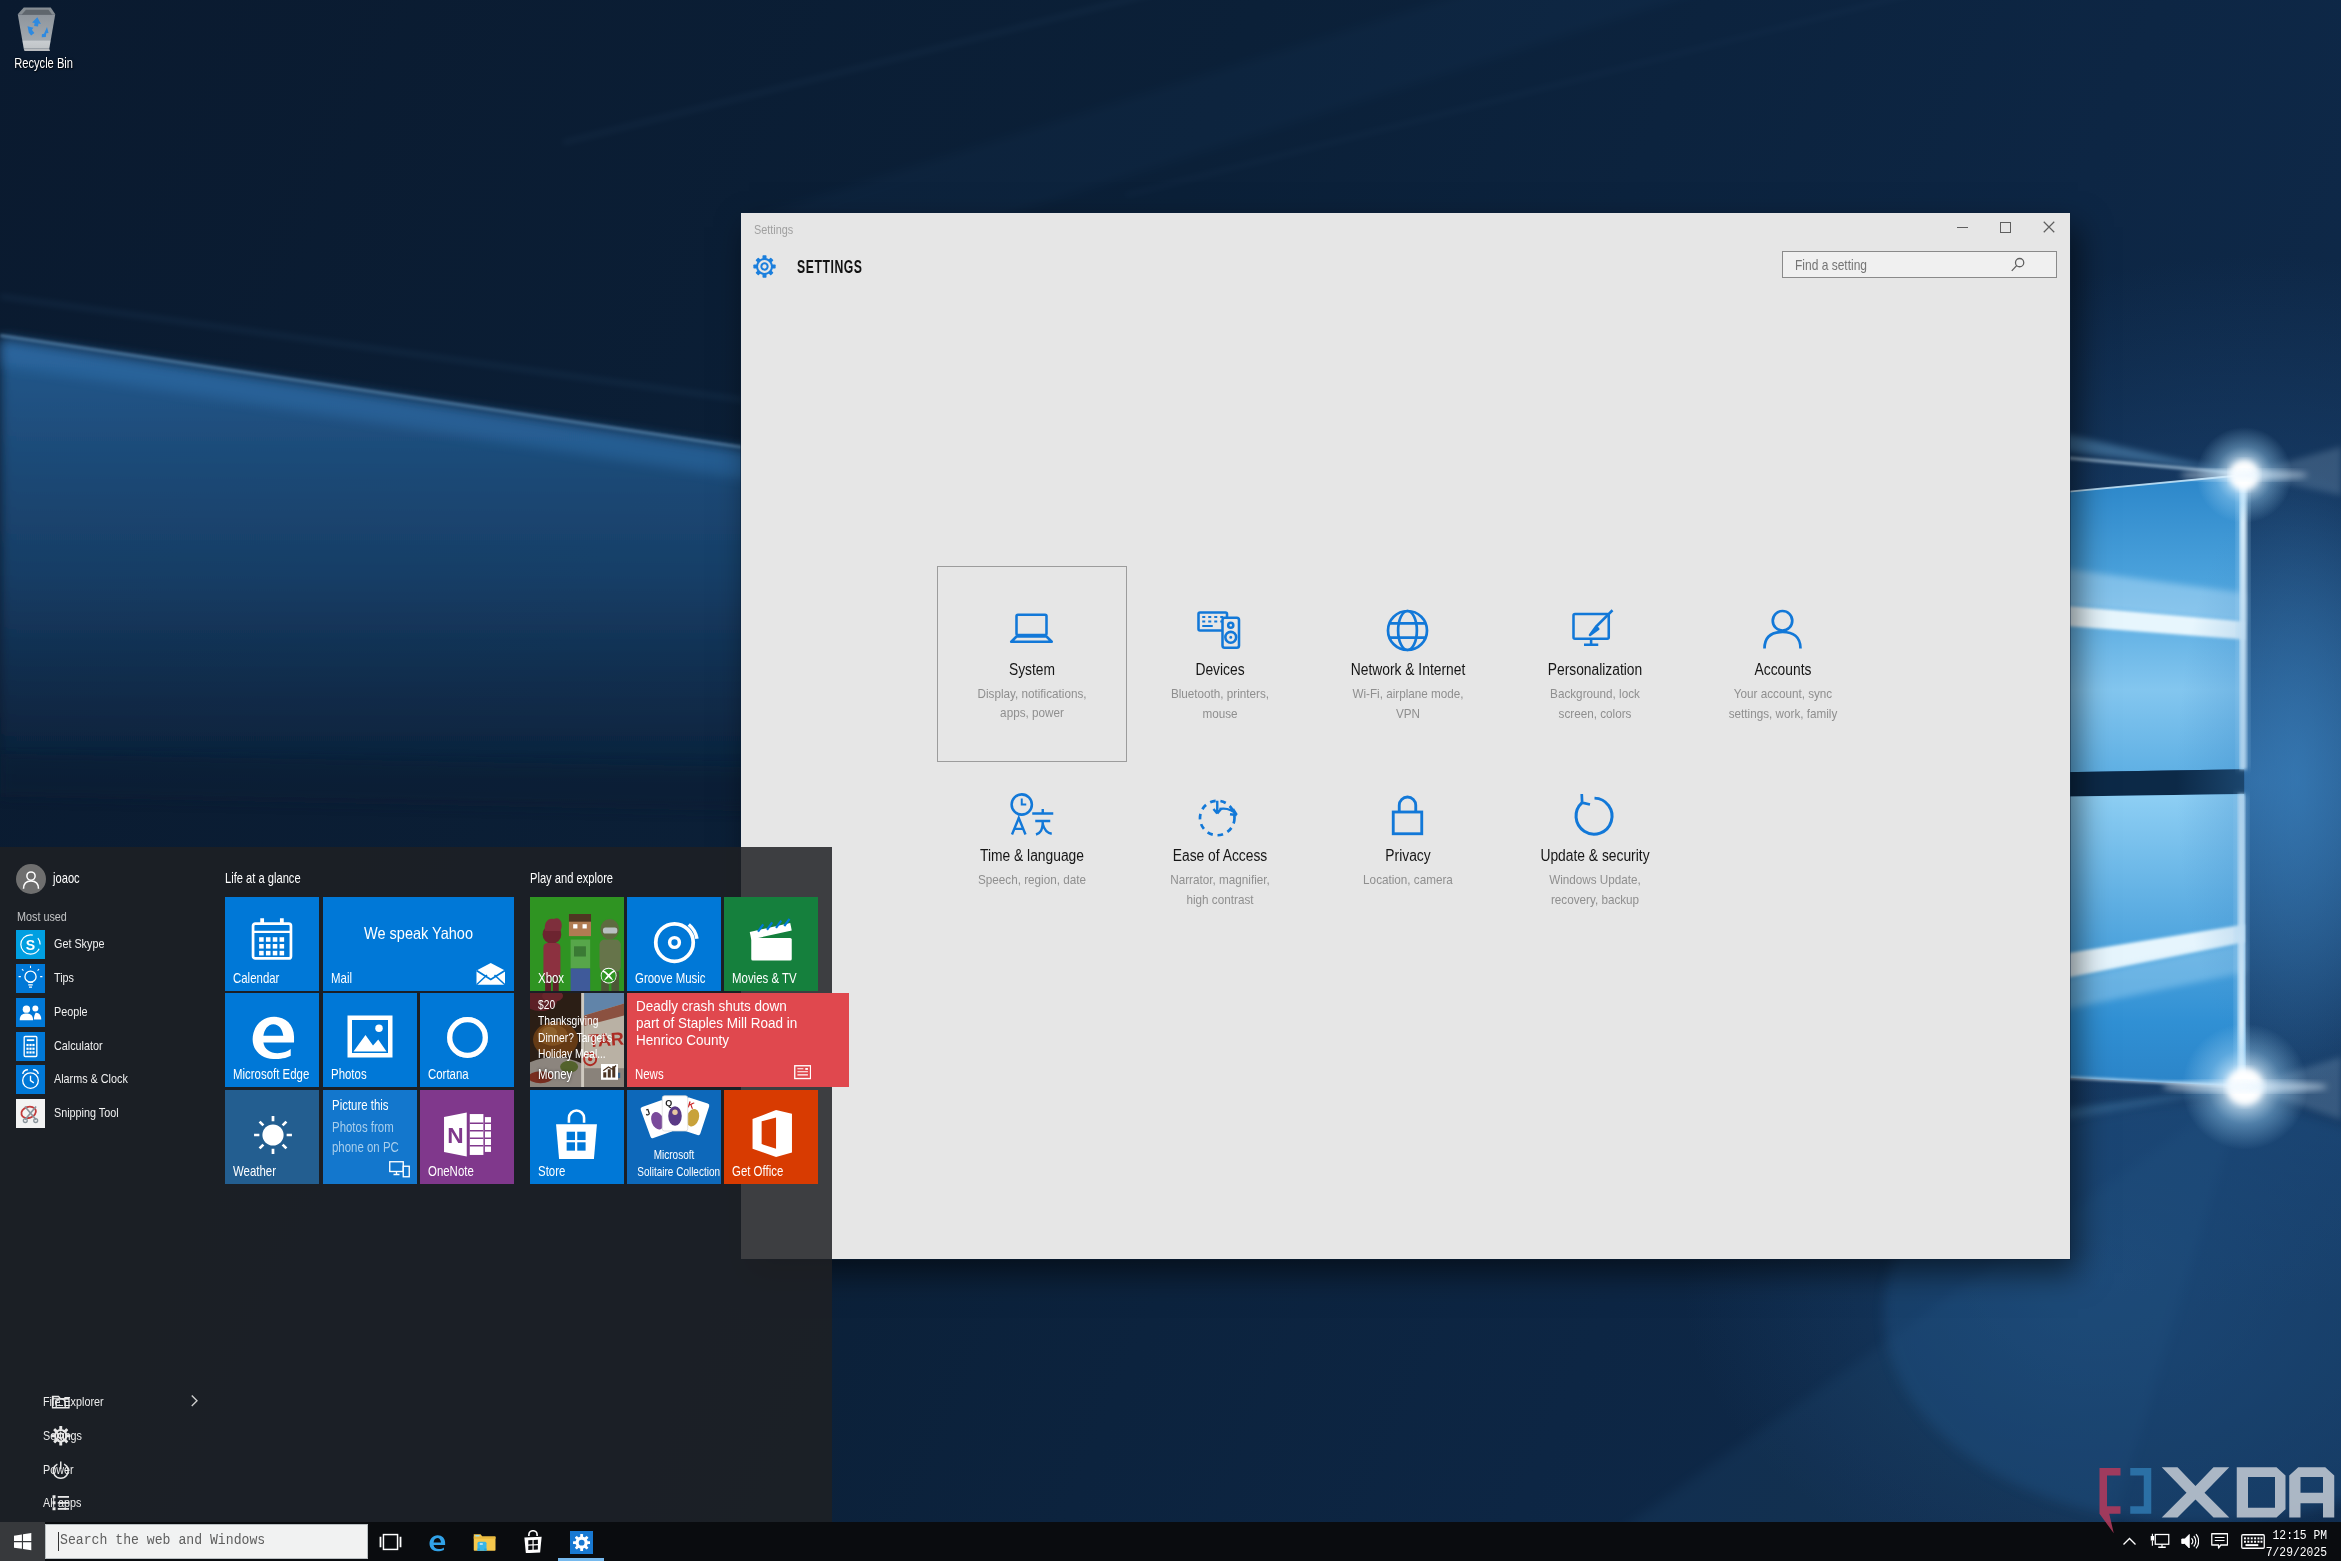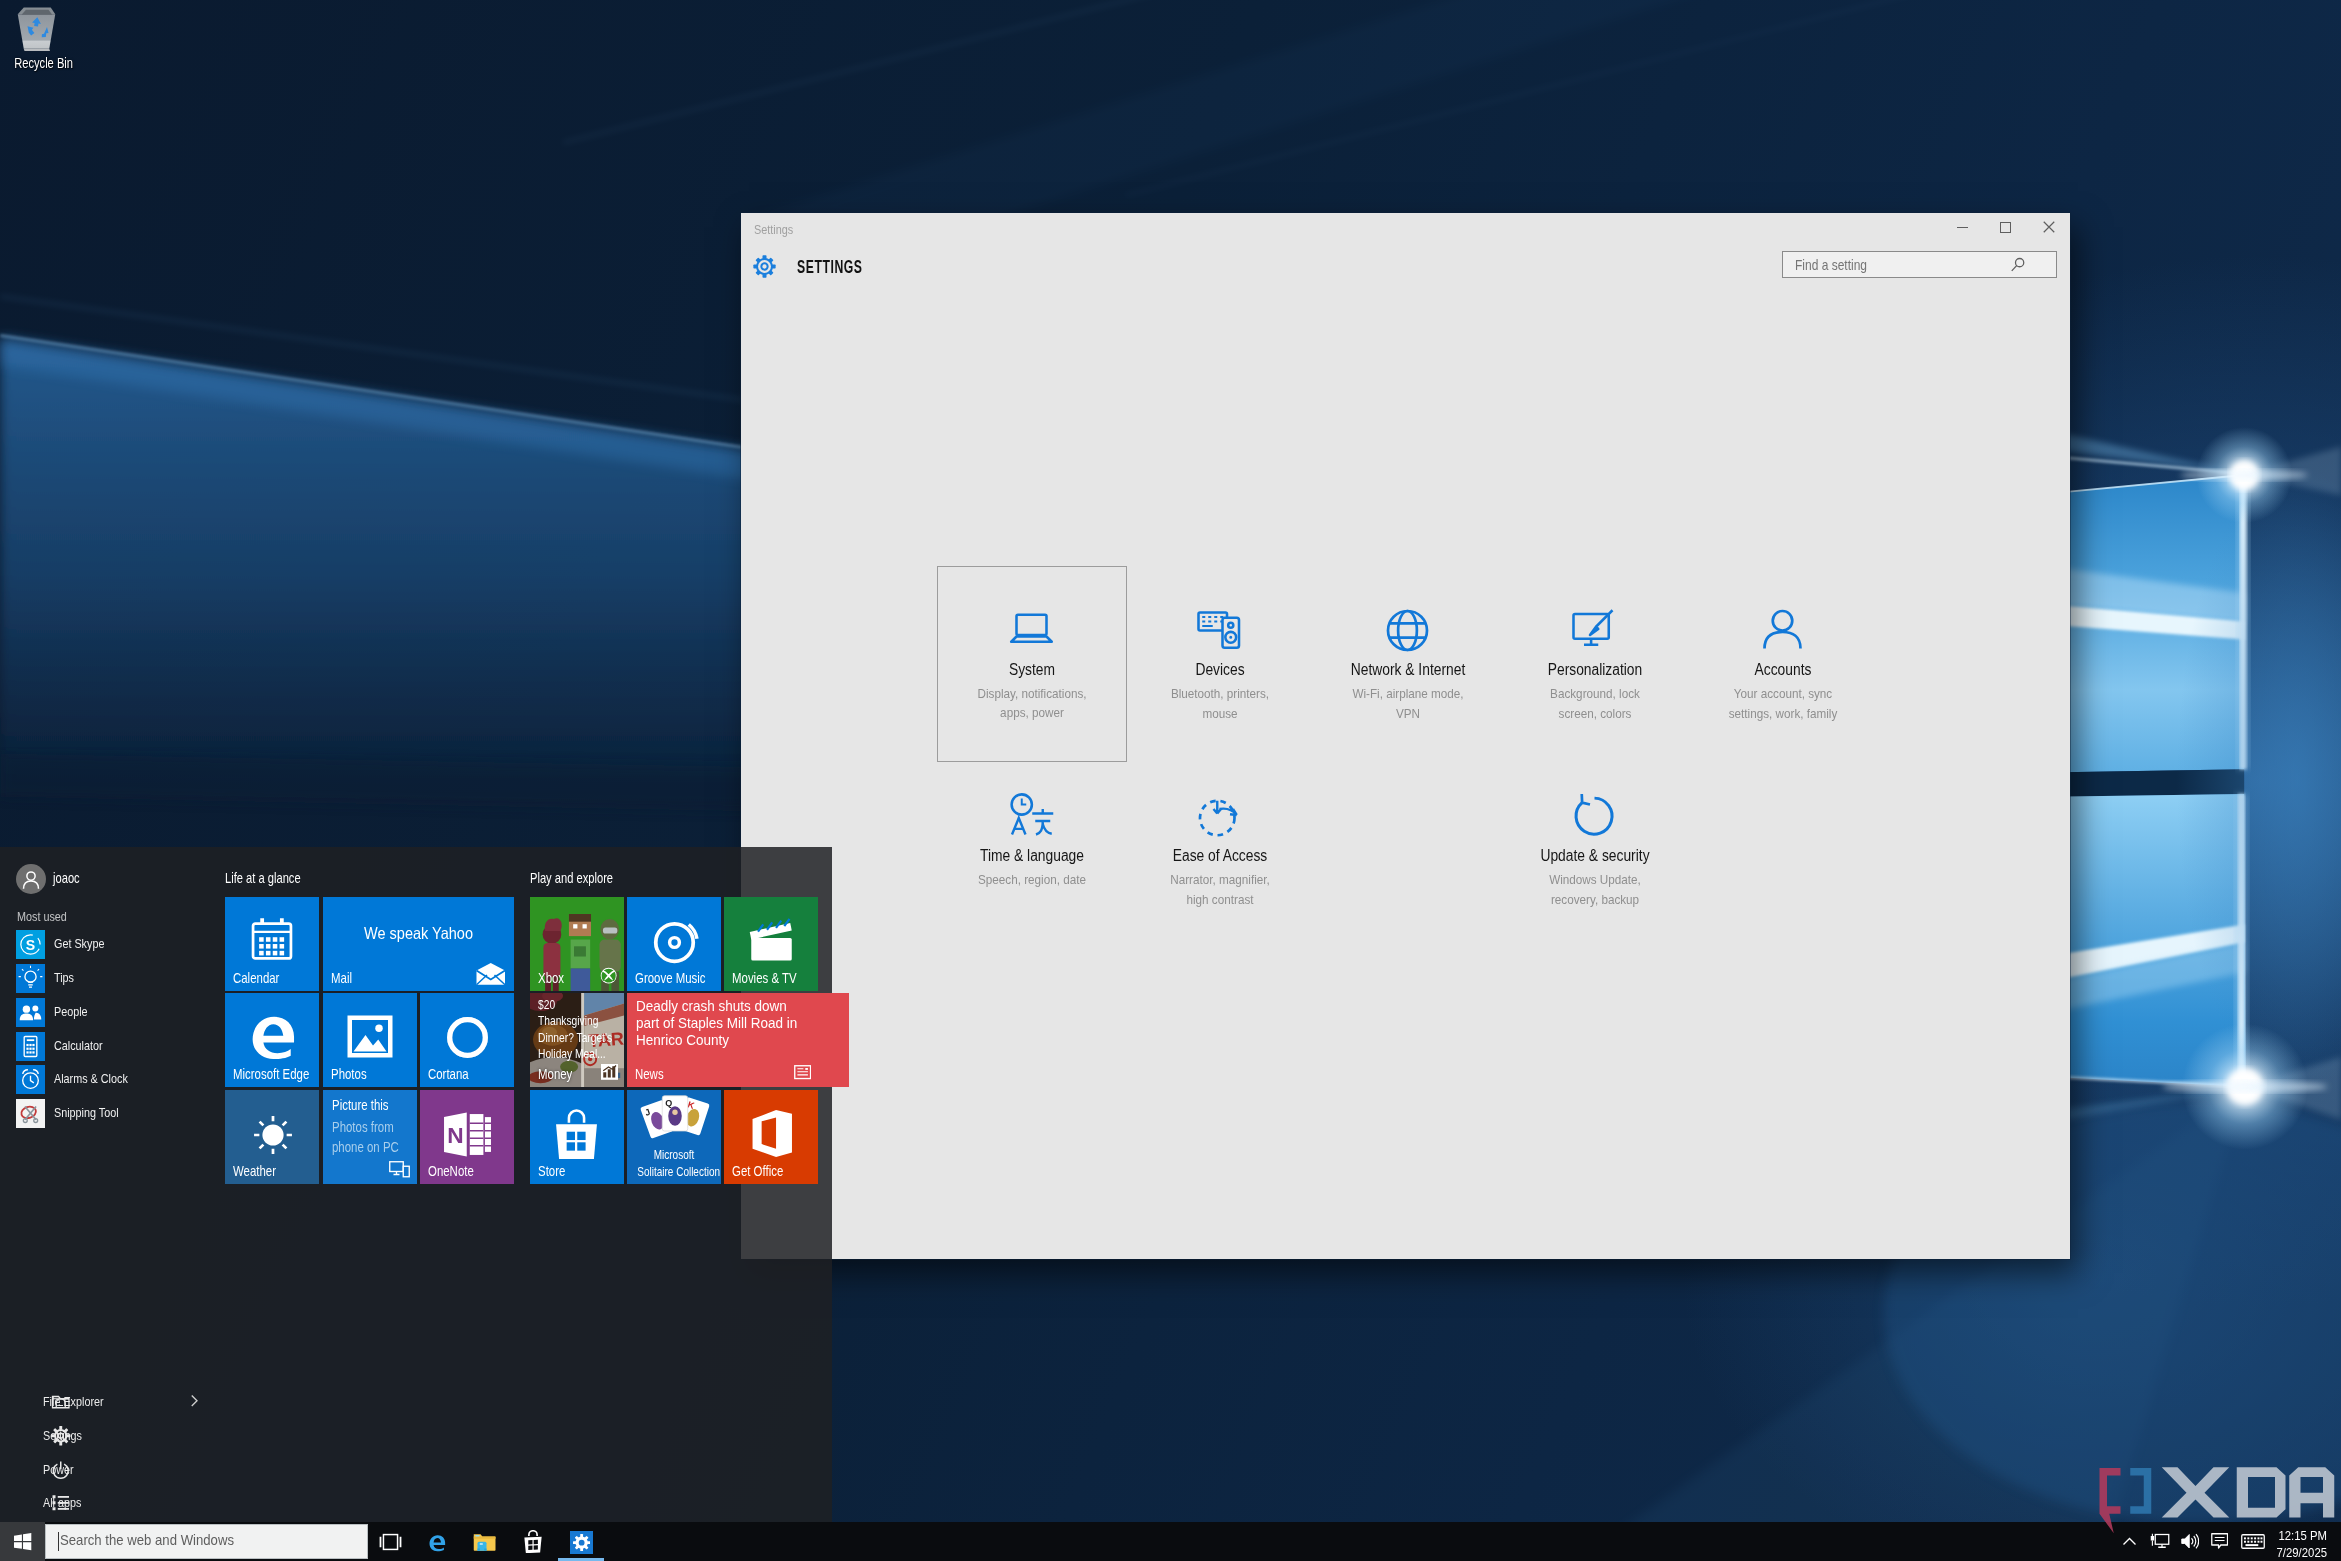--- a/index.html
+++ b/index.html
@@ -30,21 +30,21 @@
   .sm-label{position:absolute;font-size:14.3px;color:#fff;transform:scaleX(.78);transform-origin:0 50%;}
   .sm-dim{position:absolute;font-size:13.5px;color:rgba(255,255,255,.72);transform:scaleX(.8);transform-origin:0 50%;}
   .mu-row{position:absolute;left:15.8px;width:300px;height:29px;}
   .mu-row .ic{position:absolute;left:0;top:0;width:29px;height:29px;}
   .mu-row .lb{position:absolute;left:38px;top:6px;font-size:13.5px;color:#f1f1f1;transform:scaleX(.8);transform-origin:0 50%;}
   .bt-row{position:absolute;left:15px;width:300px;height:19.5px;padding-left:36px;}
   .bt-row .lb{position:absolute;left:28px;top:1.5px;font-size:13.5px;color:#eaeaea;transform:scaleX(.8);transform-origin:0 50%;}
   .tile{position:absolute;width:94px;height:94px;overflow:hidden;}
   .tile .lab{position:absolute;left:8.3px;bottom:5.3px;font-size:14.3px;color:#fff;transform:scaleX(.8);transform-origin:0 50%;white-space:nowrap;}
   
-  #bar{position:absolute;left:0;top:1522px;width:2342px;height:39px;background:#0a0c0f;}
+  #bar{position:absolute;left:0;top:1522px;width:2342px;height:39px;background:#0a0c0f;font-family:Liberation Mono, monospace;}
   #sbtn{position:absolute;left:0;top:0;width:45px;height:39px;background:#37393c;}
   #sbox{position:absolute;left:45px;top:1.5px;width:323px;height:35px;background:#f1f2f2;border:0.8px solid #b9bfc2;box-sizing:border-box;}
   #sbox span{position:absolute;left:14.3px;top:7.5px;font-size:14.3px;color:#5e5e5e;transform:scaleX(.92);transform-origin:0 50%;}
   #sbox i{position:absolute;left:12px;top:7.5px;width:0.8px;height:19px;background:#333;}
   .tray-t{position:absolute;text-align:right;color:#fff;font-size:13.5px;width:90px;transform:scaleX(.84);transform-origin:100% 50%;}
 </style>
 </head>
 <body>
 <div id="wall">
 <svg id="wallsvg" width="2342" height="1561" viewBox="0 0 3120 2080">
@@ -231,20 +231,28 @@
   </div>
   <div class="cat" style="left:385px;top:540px">
     <svg width="51" height="51" viewBox="0 0 68 68" fill="none" stroke="#1278d8" stroke-width="3.6">
       <circle cx="31" cy="36" r="23" stroke-dasharray="7.5 6.5"></circle>
       <path d="M31,13 V30 M31,30 L26,24 M31,30 L36,24" stroke-width="3.2"></path>
       <path d="M34,24 C46,22 52,26 57,32 M57,32 L48,31 M57,32 L52,24" stroke-width="3.2"></path>
     </svg>
     <div class="t">Ease of Access</div>
       <div class="s">Narrator, magnifier,<br>high contrast</div>
   </div>
+  <div class="cat" style="left:573px;top:540px">
+    <svg width="51" height="51" viewBox="0 0 68 68" fill="none" stroke="#1278d8" stroke-width="3.8">
+      <rect x="15" y="28" width="38" height="29"></rect>
+      <path d="M23,28 V19 a11,11 0 0 1 22,0 V28"></path>
+    </svg>
+    <div class="t">Privacy</div>
+      <div class="s">Location, camera</div>
+  </div>
   <div class="cat" style="left:760px;top:540px">
     <svg width="51" height="51" viewBox="0 0 68 68" fill="none" stroke="#1278d8" stroke-width="4">
       <path d="M17.5,15.5 A24,24 0 1 0 34,9.5"></path>
       <path d="M17.5,15.5 L17,4 M17.5,15.5 L28,18" stroke-width="3.6"></path>
     </svg>
     <div class="t">Update &amp; security</div>
       <div class="s">Windows Update,<br>recovery, backup</div>
   </div>
 </div>
 <div id="start">

